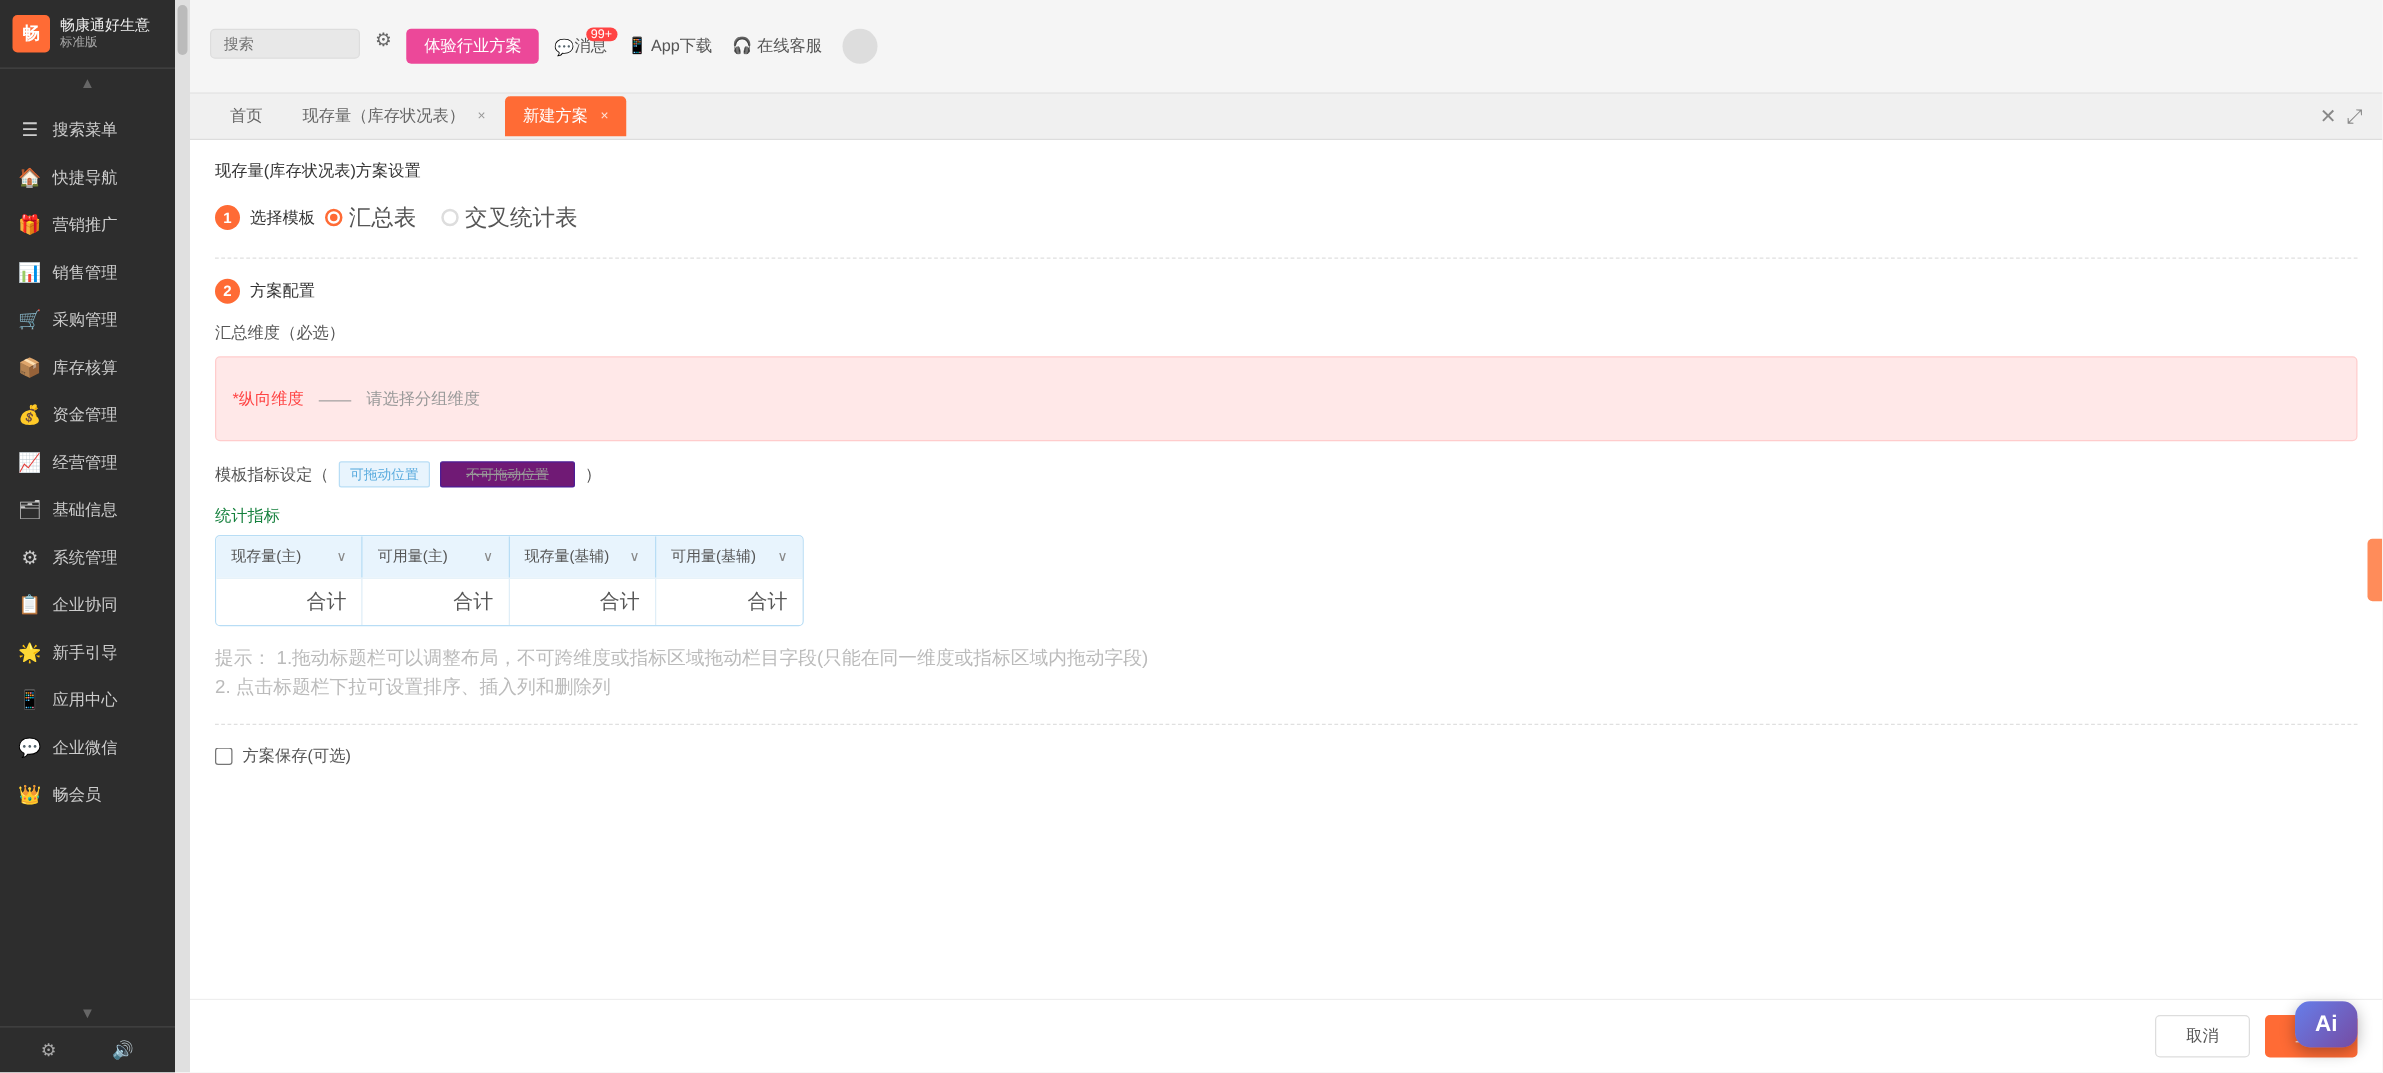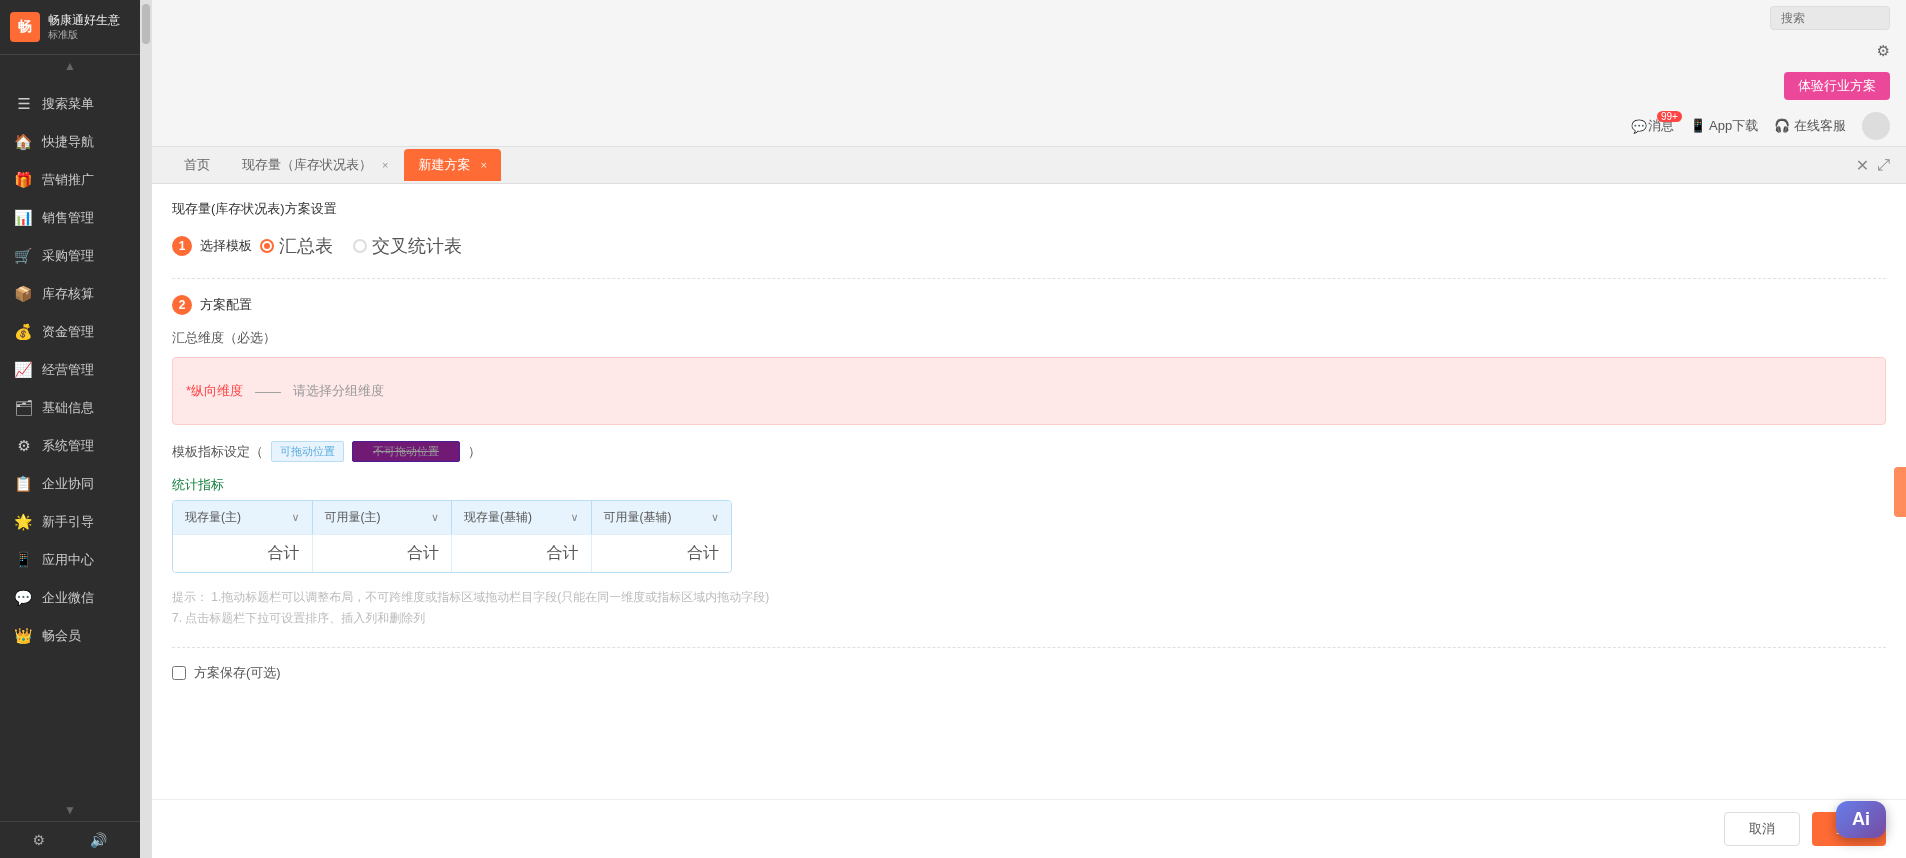--- a/index.html
+++ b/index.html
@@ -84,25 +84,24 @@
       display: flex;
       flex-direction: column;
       background: #f0f0f0;
       overflow: hidden;
     }
 
     
     .top-header {
       background: #f5f5f5;
       display: flex;
-      align-items: flex-end;
-      padding: 6px 16px;
+      align-items: flex-start;
+      padding: 23px 16px;
       border-bottom: 1px solid #e0e0e0;
       gap: 12px;
-      flex-direction: column;
     }
     .top-header-search {
       background: #e8e8e8;
       border: 1px solid #ddd;
       border-radius: 4px;
       padding: 4px 10px;
       font-size: 12px;
       color: #999;
       width: 120px;
     }
@@ -256,21 +255,21 @@
       border: 1px solid #4c1d95;
       color: #999;
       font-size: 11px;
       padding: 2px 20px;
       border-radius: 2px;
       text-decoration: line-through;
     }
 
     
     .stat-label { font-size: 13px; color: #15803d; margin-bottom: 6px; font-weight: 500; }
-    .stat-table { border: 1px solid #b8ddf5; border-radius: 4px; overflow: hidden; width: 560px; }
+    .stat-table { border: 1px solid #b8ddf5; border-radius: 4px; overflow: hidden; width: 471px; }
     .stat-table-header {
       display: grid;
       grid-template-columns: repeat(4, 1fr);
       background: #e8f4fd;
     }
     .stat-header-cell {
       padding: 8px 12px;
       font-size: 12px;
       color: #555;
       display: flex;
@@ -290,21 +289,21 @@
       padding: 8px 12px;
       font-size: 16px;
       color: #555;
       text-align: right;
       border-right: 1px solid #e0eef7;
     }
     .stat-cell:last-child { border-right: none; }
 
     
     .tips-section { margin-top: 16px; }
-    .tip-item { font-size: 12px; color: #bbb; margin-bottom: 4px; }
+    .tip-item { font-size: 15px; color: #bbb; margin-bottom: 4px; }
 
     
     .divider { border: none; border-top: 1px dashed #e0e0e0; margin: 16px 0; }
 
     
     .save-section { display: flex; align-items: center; gap: 8px; margin-top: 16px; }
     .save-checkbox {
       width: 14px; height: 14px;
       border: 1px solid #ccc;
       background: white;
@@ -573,21 +572,21 @@
             <div class="stat-cell">合计</div>
           </div>
       </div>
 
       <div class="tips-section">
         <div class="tip-item">
           <span>提示：</span>
           <span>1.拖动标题栏可以调整布局，不可跨维度或指标区域拖动栏目字段(只能在同一维度或指标区域内拖动字段)</span>
         </div>
         <div class="tip-item">
-          <span>7. 点击标题栏下拉可设置排序、插入列和删除列</span>
+          <span>2. 点击标题栏下拉可设置排序、插入列和删除列</span>
         </div>
       </div>
     </div>
 
     <hr class="divider">
 
     <div class="save-section">
       <input type="checkbox" class="save-checkbox" style="">
       <span class="save-label">方案保存(可选)</span>
     </div>

